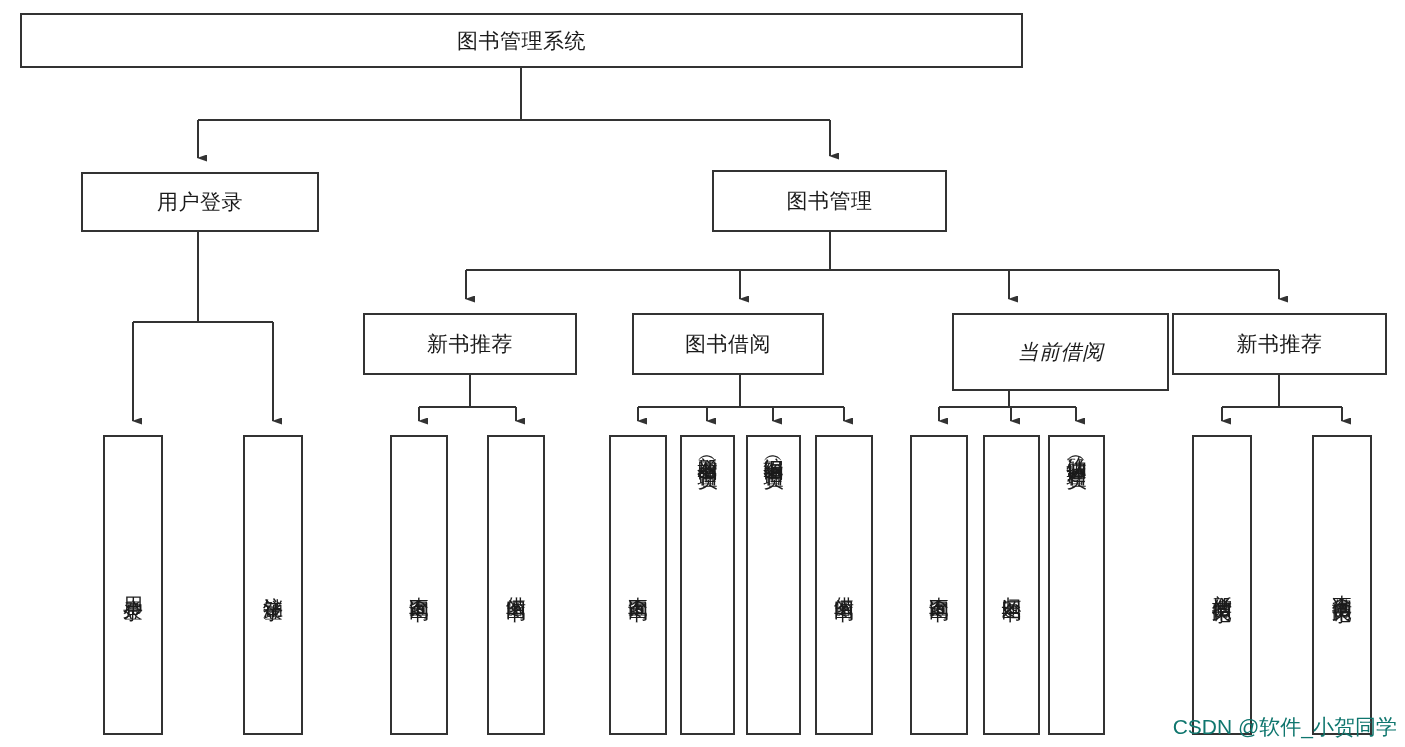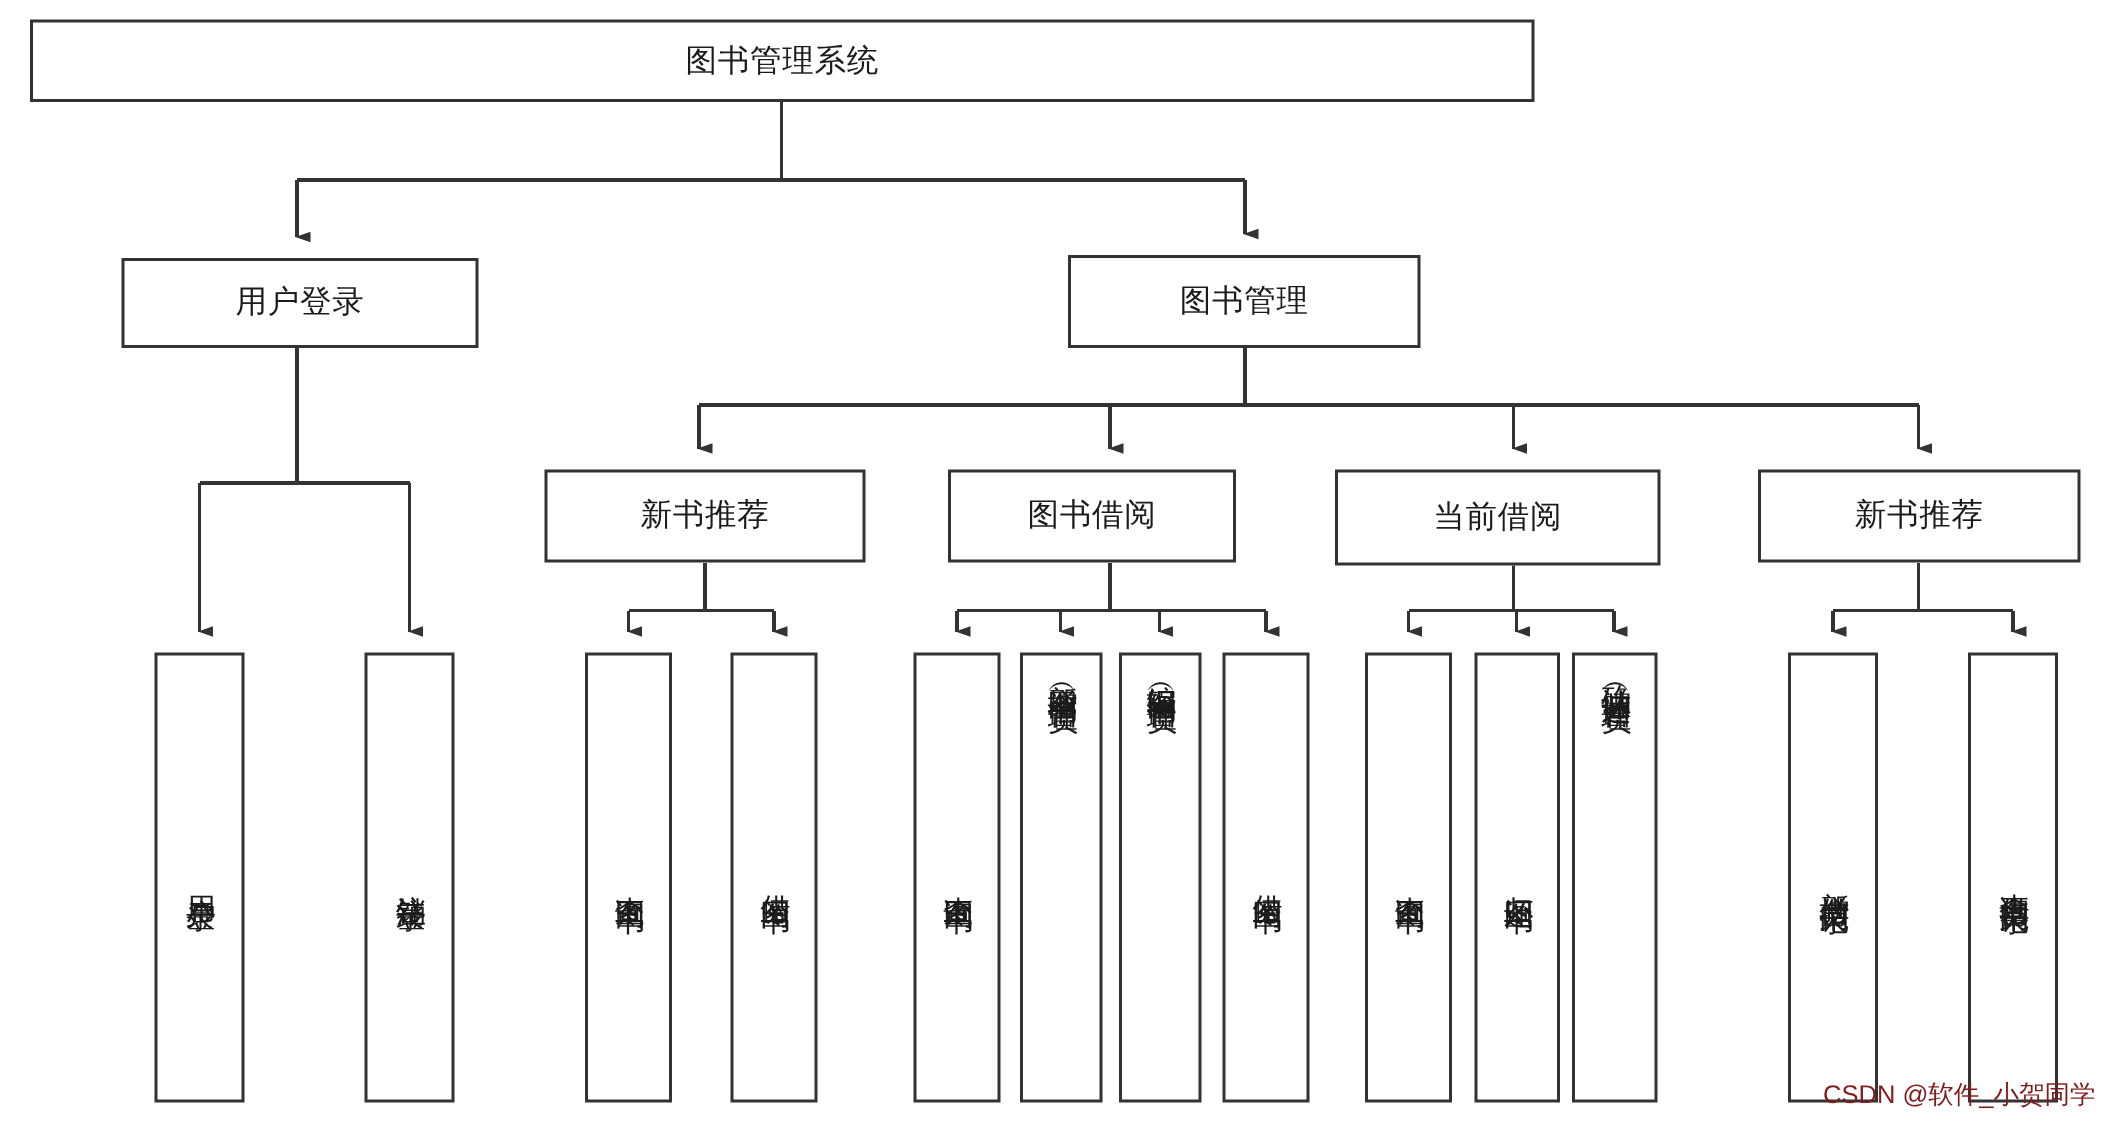--- a/index.html
+++ b/index.html
@@ -56,22 +56,22 @@
     padding-top: 4px;
   }
   .leaf-box.centered {
     align-items: center;
     padding-top: 0;
   }
   #watermark {
     position: absolute;
     right: 8px;
     bottom: 6px;
-    font-size: 17px;
-    color: #7f1d1d;
+    font-size: 21px;
+    color: #0f766e;
     white-space: nowrap;
     pointer-events: none;
     user-select: none;
   }
 </style>
 </head>
 <body>
 
 <div id="canvas">
 
@@ -139,21 +139,21 @@
   <div class="node-box" style="left:712px; top:170px; width:235px; height:62px;">
     <span class="node-label-h">图书管理</span>
   </div>
 
   <div class="node-box" style="left:363px; top:313px; width:214px; height:62px;">
     <span class="node-label-h">新书推荐</span>
   </div>
   <div class="node-box" style="left:632px; top:313px; width:192px; height:62px;">
     <span class="node-label-h">图书借阅</span>
   </div>
-  <div class="node-box" style="left:890px; top:313px; width:217px; height:64px;">
+  <div class="node-box" style="left:952px; top:313px; width:217px; height:78px;font-style:italic;">
     <span class="node-label-h">当前借阅</span>
   </div>
   <div class="node-box" style="left:1172px; top:313px; width:215px; height:62px;">
     <span class="node-label-h">新书推荐</span>
   </div>
 
   <div class="node-box leaf-box centered" style="left:103px; top:435px; width:60px; height:300px;">
     <span class="node-label-v">用户登录</span>
   </div>
   <div class="node-box leaf-box centered" style="left:243px; top:435px; width:60px; height:300px;">

